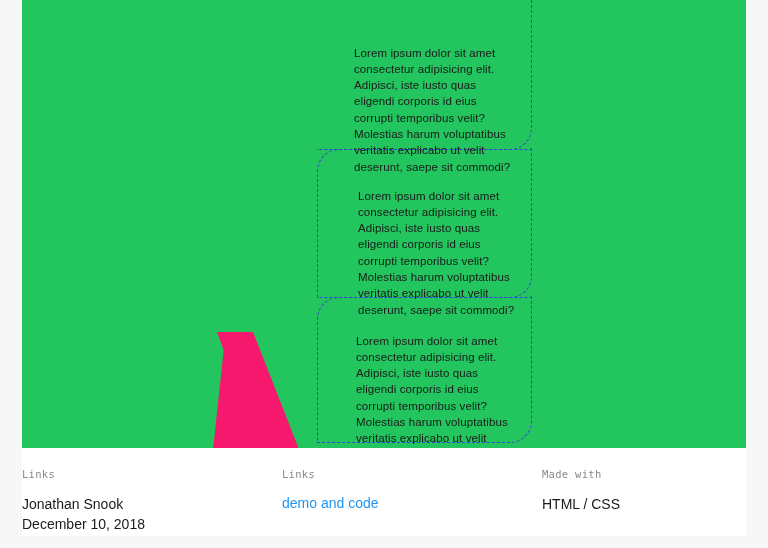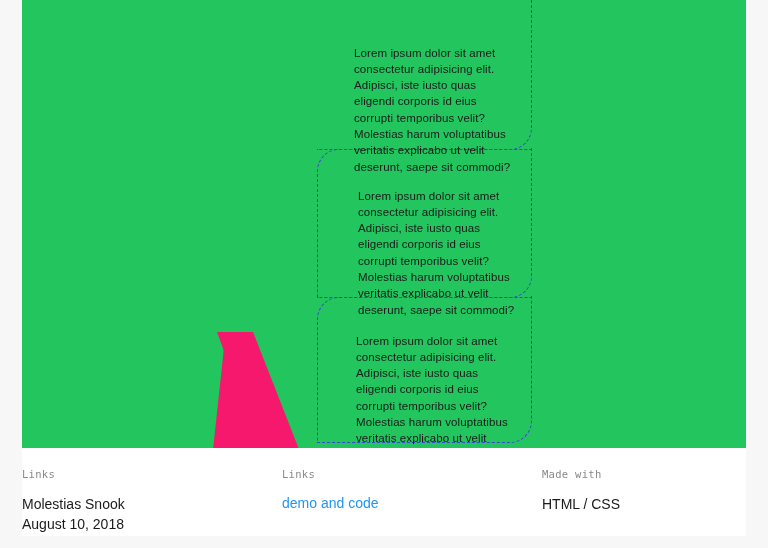--- a/index.html
+++ b/index.html
@@ -181,22 +181,22 @@
 
   <svg class="arrow" viewBox="0 0 135 190">
     <path d="M 18 8 L 120 178 L 6 120 Z" fill="#f5186d"></path>
     <path d="M 10 2 L 46 2 L 104 150 L 70 166 Z" fill="#f5186d"></path>
   </svg>
 
   <div class="footer">
 
     <div class="footer-col c1">
       <div class="f-label">Links</div>
-      <div class="f-value">Molestias Snook</div>
-      <div class="f-value">August 10, 2018</div>
+      <div class="f-value">Jonathan Snook</div>
+      <div class="f-value">December 10, 2018</div>
     </div>
 
     <div class="footer-col c3">
       <div class="f-label">Made with</div>
       <div class="f-value">HTML / CSS</div>
     </div>
 
     <div class="footer-col c2">
       <div class="f-label">Links</div>
       <a class="f-link" href="#">demo and code</a>

